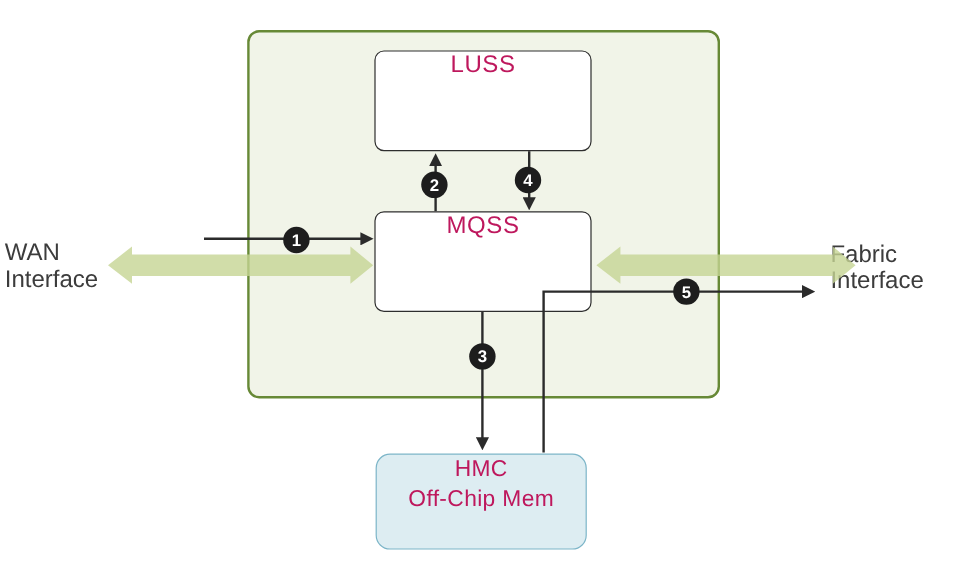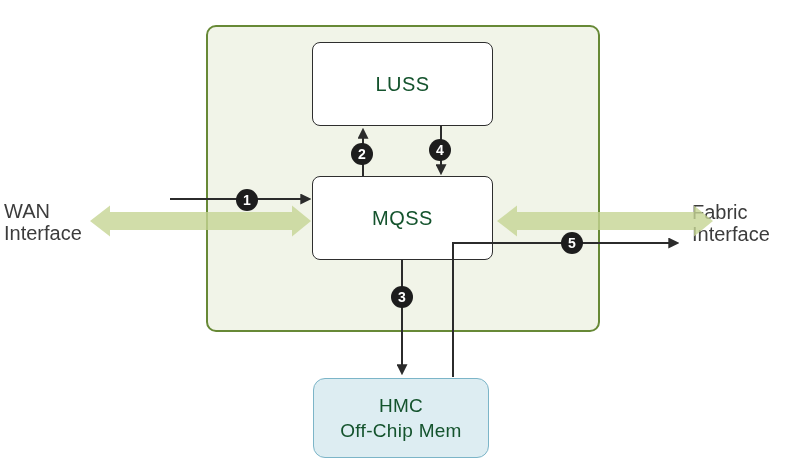--- a/index.html
+++ b/index.html
@@ -29,22 +29,21 @@
   
   .block {
     position: absolute;
     box-sizing: border-box;
     background: #ffffff;
     border: 1.5px solid #2e2e2e;
     border-radius: 8px;
     display: flex;
     flex-direction: column;
     align-items: center;
-    justify-content: center;
-    color: #14532d;
+    color: #be185d;
     font-size: 20px;
     letter-spacing: 0.5px;
     z-index: 2;
   }
   .block.luss { left: 312px; top: 42px;  width: 181px; height: 84px; }
   .block.mqss { left: 312px; top: 176px; width: 181px; height: 84px; }
   .block.hmc {
     left: 313px; top: 378px; width: 176px; height: 80px;
     background: #ddedf2;
     border: 1.5px solid #7cb5c8;

